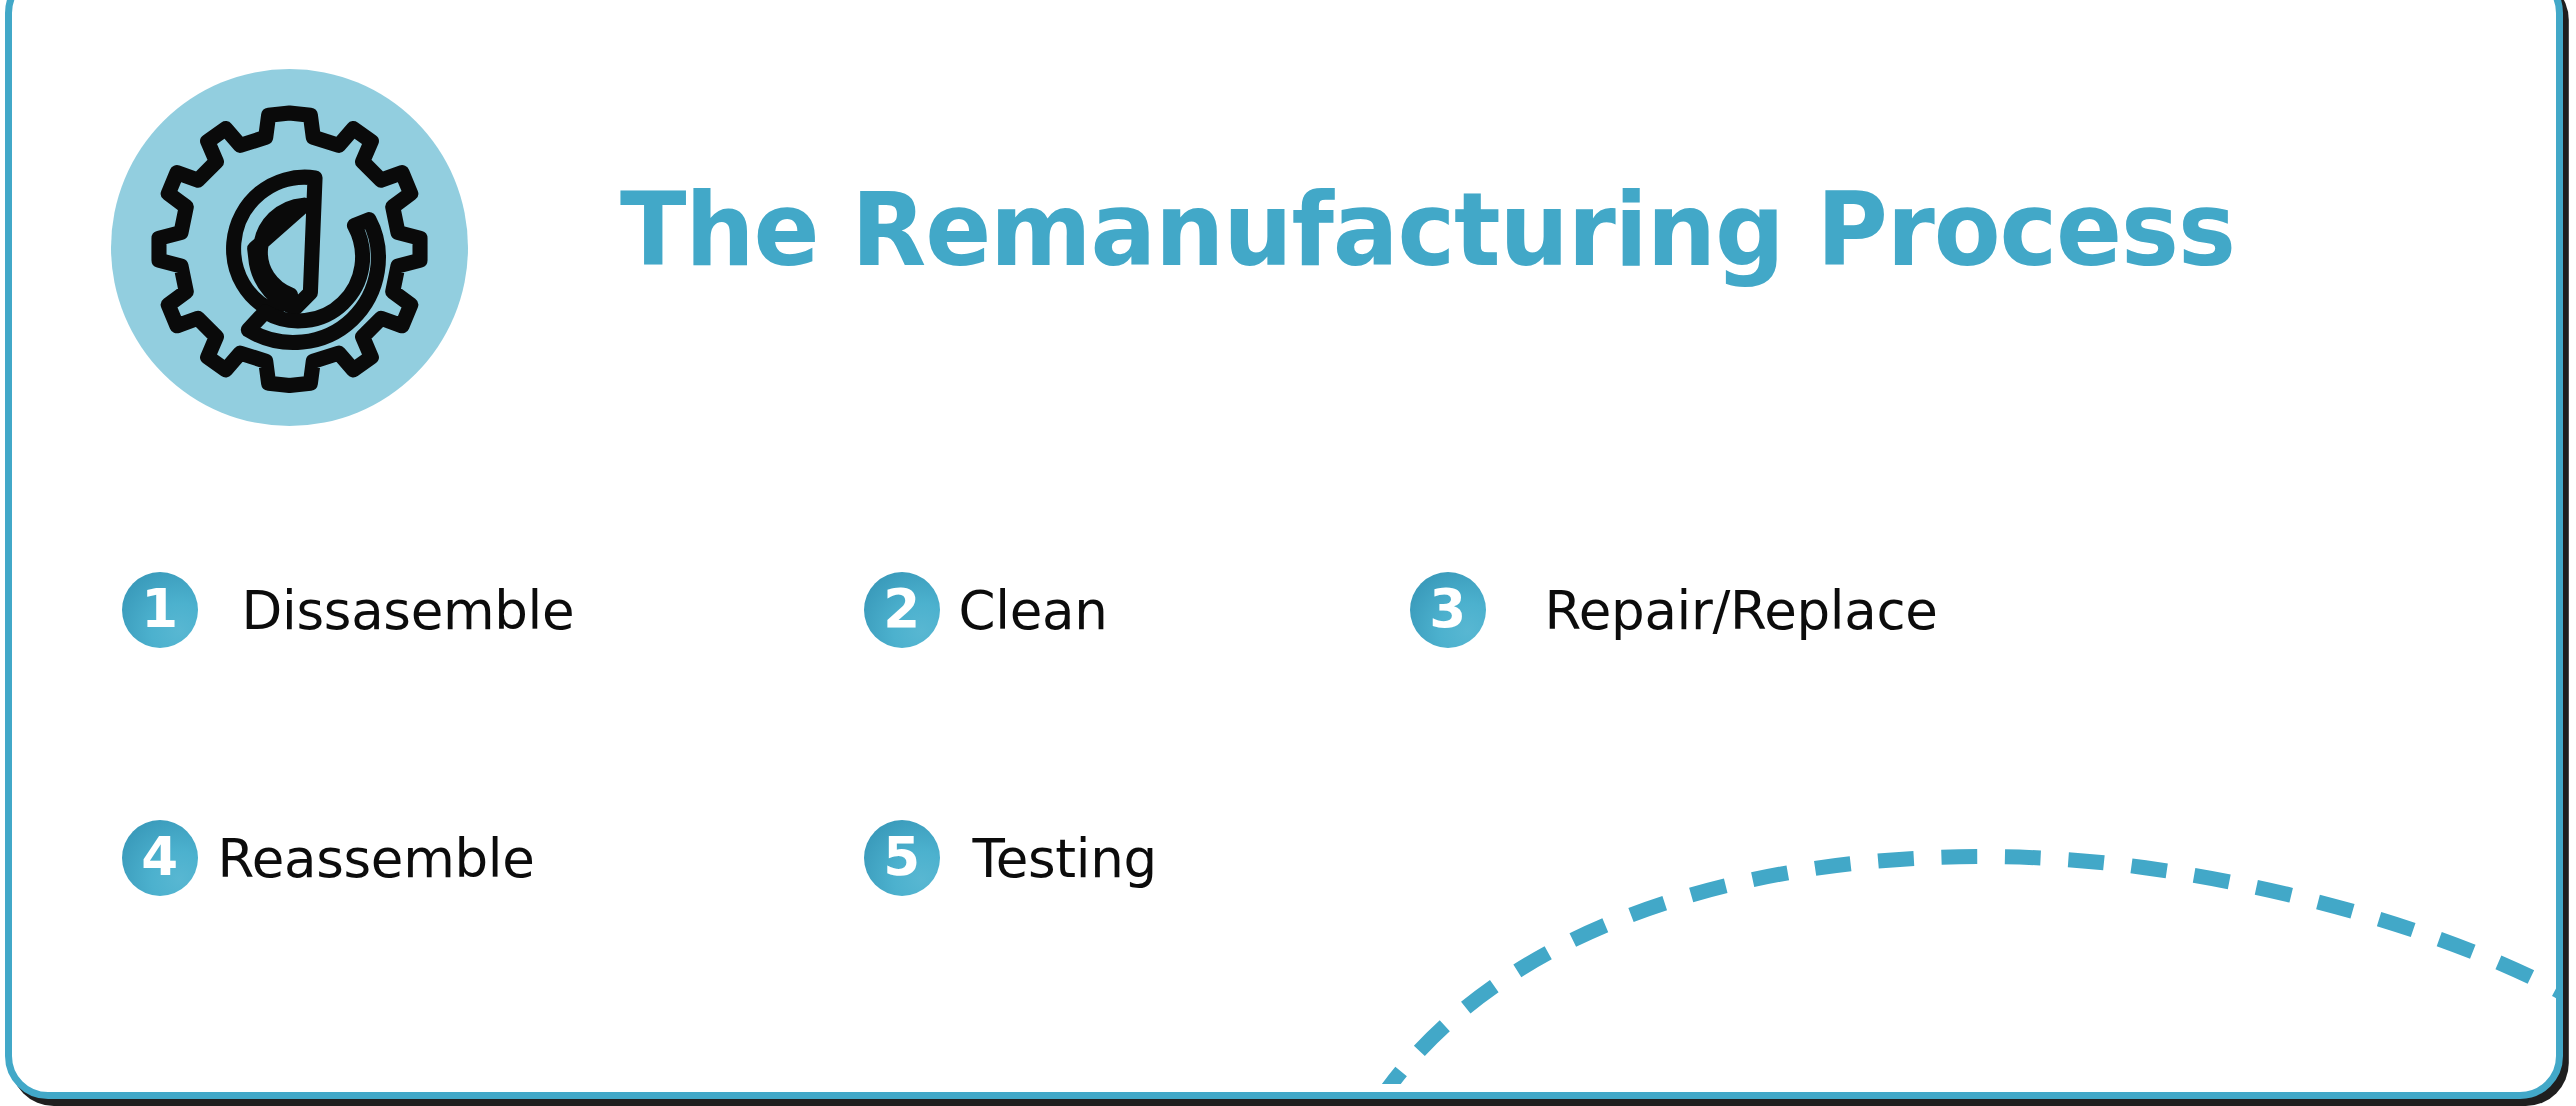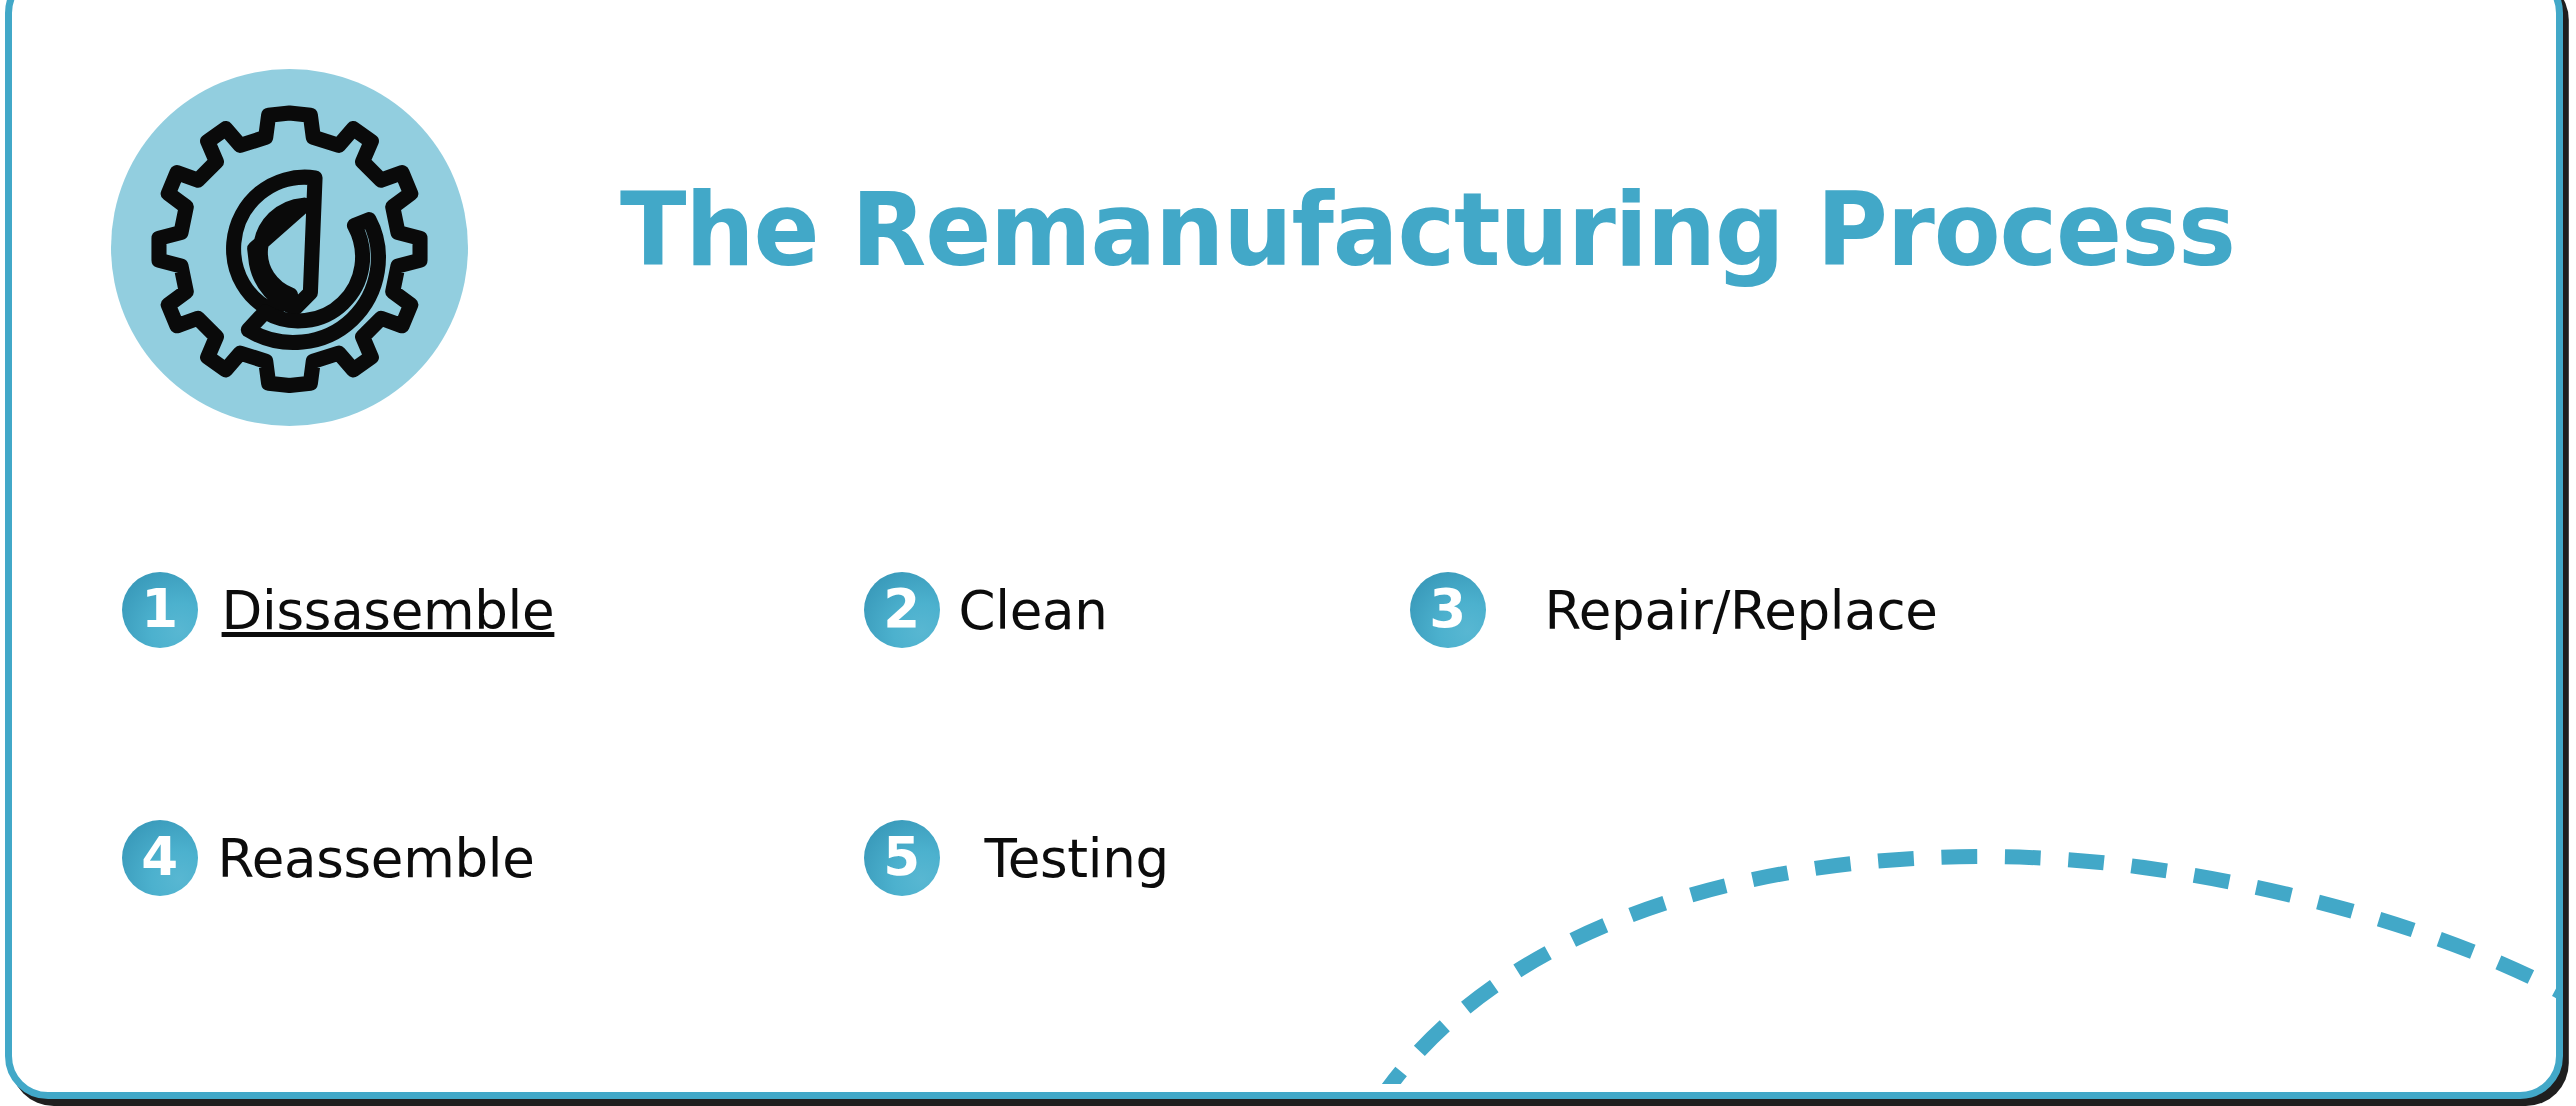--- a/index.html
+++ b/index.html
@@ -112,33 +112,33 @@
     font-family: "DejaVu Sans", "Liberation Sans", sans-serif;
     font-size: 53px;
     font-weight: 400;
     color: #0c0c0c;
     line-height: 1;
     letter-spacing: -0.3px;
   }
 
   
   .s1 { left: 110px;  top: 595px; }
-  .s1 .step-label { margin-left: 24px; text-decoration: underline; }
+  .s1 .step-label { margin-left: 44px; }
 
   .s2 { left: 852px; top: 595px; }
   .s2 .step-label { margin-left: 19px; }
 
   .s3 { left: 1398px; top: 595px; }
   .s3 .step-label { margin-left: 59px; }
 
   .s4 { left: 110px;  top: 843px; }
   .s4 .step-label { margin-left: 20px; }
 
   .s5 { left: 852px; top: 843px; }
-  .s5 .step-label { margin-left: 45px; }
+  .s5 .step-label { margin-left: 33px; }
 
   
   #dashed-arc {
     position: absolute;
     left: 0;
     top: 0;
     width: 2576px;
     height: 1107px;
     pointer-events: none;
   }

